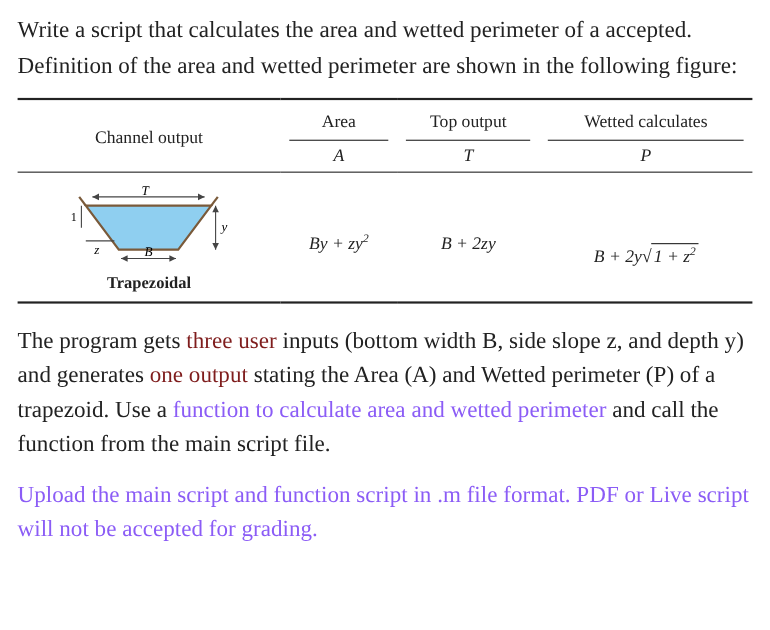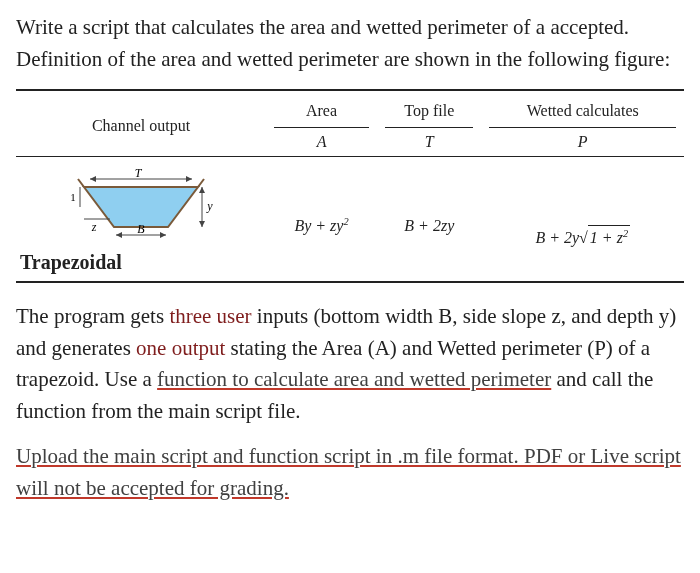--- a/index.html
+++ b/index.html
@@ -53,22 +53,22 @@
     tbody td {
       border-bottom: 2px solid #222;
       padding: 14px 8px 1px 8px;
     }
     tbody td.shapecell {
       padding: 8px 4px 4px 4px;
     }
     .shapecell svg { display: block; margin: 0 auto; }
     .shapelabel {
       font-weight: bold;
-      font-size: 20px;
-      text-align: left;
+      font-size: 15px;
+      text-align: center;
       margin-top: 2px;
     }
     .formula {
       font-style: italic;
       font-family: 'Times New Roman', serif;
     }
     .sqrt-wrap {
       display: inline-block;
       position: relative;
       margin-top: 24px;
@@ -76,42 +76,42 @@
     .sqrt-sign {
       font-style: normal;
     }
     .sqrt-body {
       border-top: 1px solid #222;
       display: inline-block;
       padding: 0 2px;
     }
     sup { font-size: 0.65em; vertical-align: super; line-height: 0; }
     .hl-blue { color: #7f1d1d; }
-    .hl-red-u { color: #404040; text-decoration: underline; text-decoration-color: #c0392b; }
+    .hl-red-u { color: #8b5cf6; text-decoration-color: #c0392b; }
   </style>
 </head>
 <body>
 
 <p class="para">
   <span>Write a script that calculates the area and wetted perimeter of a accepted. Definition of the area and wetted perimeter are shown in the following figure:</span>
 </p>
 
 <div class="table-wrap">
   <table>
     <thead>
       <tr>
         <th>
           <span class="hdr">Channel output</span>
         </th>
         <th>
           <span class="hdr">Area</span>
           <span class="sub">A</span>
         </th>
         <th>
-          <span class="hdr">Top file</span>
+          <span class="hdr">Top output</span>
           <span class="sub">T</span>
         </th>
         <th>
           <span class="hdr">Wetted calculates</span>
           <span class="sub">P</span>
         </th>
       </tr>
     </thead>
     <tbody>
       <tr>

